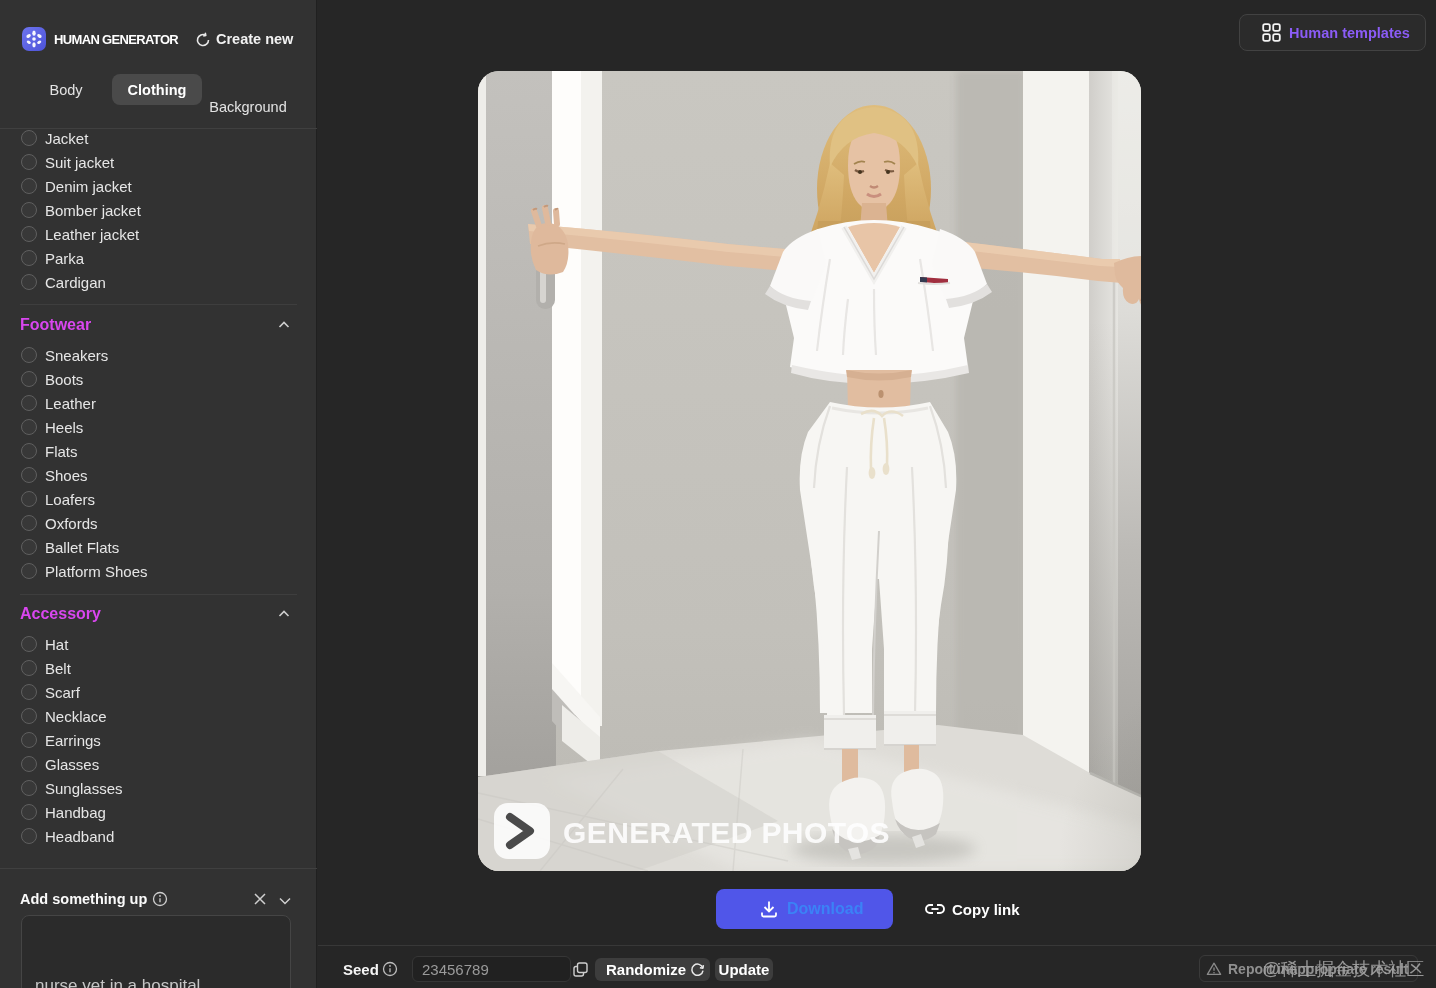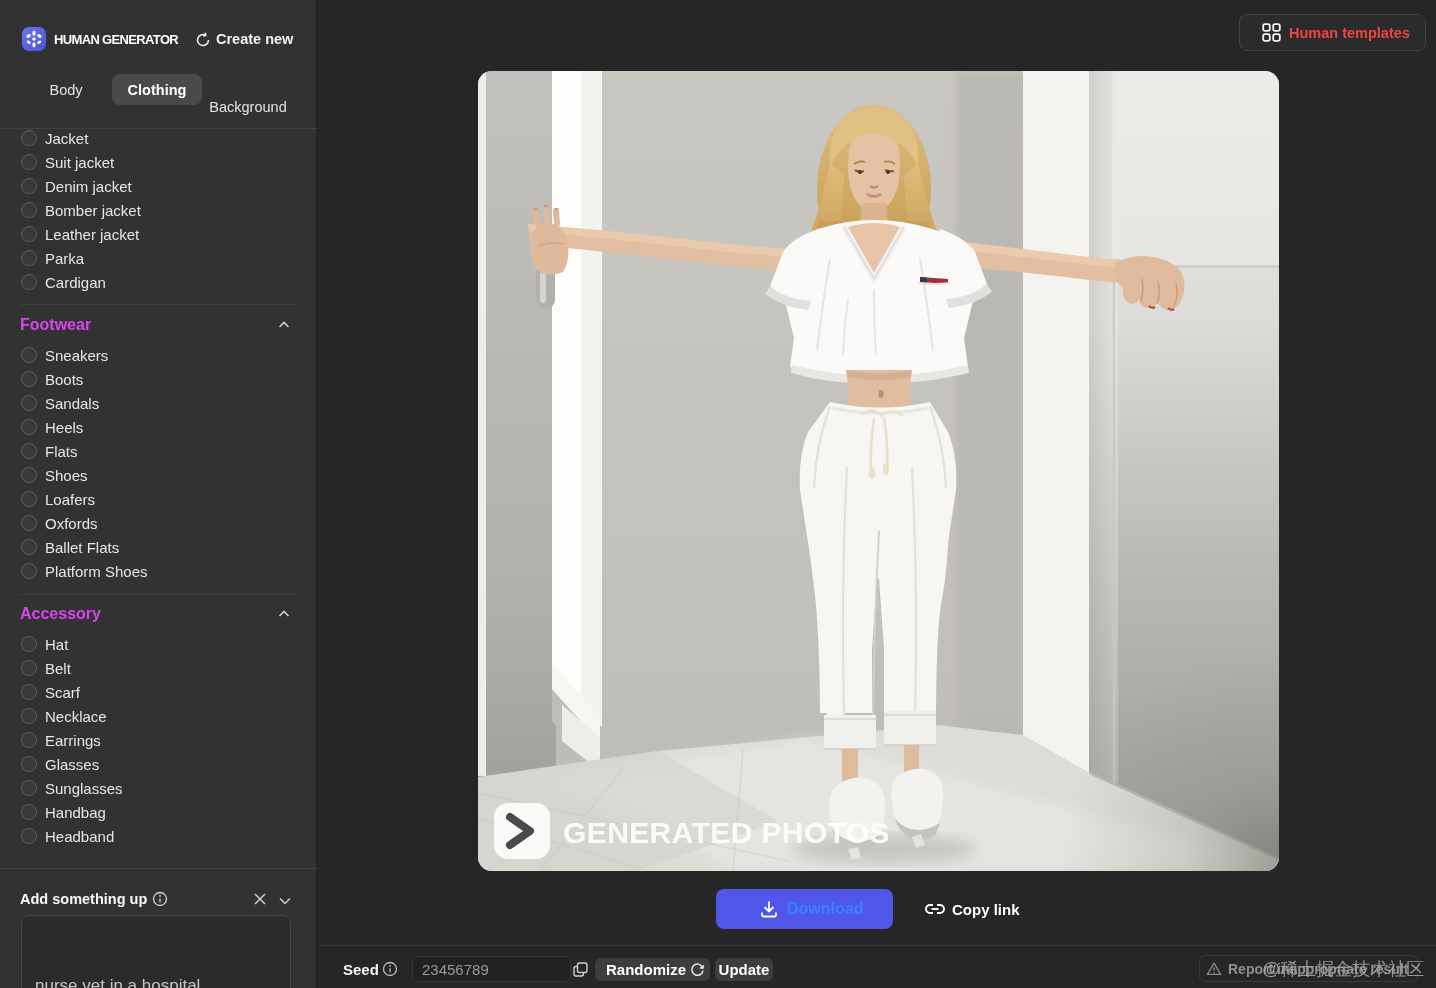--- a/index.html
+++ b/index.html
@@ -67,21 +67,21 @@
   <div class="divider" style="top:304px"></div>
   <div class="sec-title" style="top:325px">Footwear</div>
   <svg class="chev" style="top:319px" viewBox="0 0 12 12" fill="none" stroke="#cfcfcf" stroke-width="1.6">
         <path d="M1.5 8 L6 3.5 L10.5 8"></path>
       </svg>
   <div class="radio" style="top:355px"></div>
       <div class="row-text" style="top:355px">Sneakers</div>
   <div class="radio" style="top:379px"></div>
       <div class="row-text" style="top:379px">Boots</div>
   <div class="radio" style="top:403px"></div>
-      <div class="row-text" style="top:403px">Sandals</div>
+      <div class="row-text" style="top:403px">Leather</div>
   <div class="radio" style="top:427px"></div>
       <div class="row-text" style="top:427px">Heels</div>
   <div class="radio" style="top:451px"></div>
       <div class="row-text" style="top:451px">Flats</div>
   <div class="radio" style="top:475px"></div>
       <div class="row-text" style="top:475px">Shoes</div>
   <div class="radio" style="top:499px"></div>
       <div class="row-text" style="top:499px">Loafers</div>
   <div class="radio" style="top:523px"></div>
       <div class="row-text" style="top:523px">Oxfords</div>
@@ -135,23 +135,23 @@
 
 <div class="abs" style="left:1239px;top:14px;width:187px;height:37px;background:#2b2b2b;
    border:1px solid #424242;border-radius:8px;"></div>
 <svg class="abs" style="left:1262px;top:23px" width="19" height="19" viewBox="0 0 19 19" fill="none" stroke="#f2f2f2" stroke-width="1.8">
   <rect x="1.2" y="1.2" width="6.6" height="6.6" rx="1.8"></rect>
   <rect x="11.2" y="1.2" width="6.6" height="6.6" rx="1.8"></rect>
   <rect x="1.2" y="11.2" width="6.6" height="6.6" rx="1.8"></rect>
   <rect x="11.2" y="11.2" width="6.6" height="6.6" rx="1.8"></rect>
 </svg>
 <div class="abs" style="left:1289px;top:33px;transform:translateY(-50%);font-size:14.5px;
-   font-weight:600;color:#ef4444;">Human templates</div>
-
-<div class="abs" style="left:478px;top:71px;width:801px;height:800px;border-radius:14px;overflow:hidden;">
+   font-weight:600;color:#8b5cf6;">Human templates</div>
+
+<div class="abs" style="left:478px;top:71px;width:663px;height:800px;border-radius:21px;overflow:hidden;">
 <svg width="801" height="800" viewBox="0 0 801 800">
   <defs>
     <linearGradient id="lwall" x1="0" y1="0" x2="0" y2="1">
       <stop offset="0" stop-color="#c3c1bd"></stop>
           <stop offset="0.72" stop-color="#b2b0ac"></stop>
       <stop offset="1" stop-color="#a2a09c"></stop>
     </linearGradient>
     <linearGradient id="bwall" x1="0" y1="0" x2="0" y2="1">
       <stop offset="0" stop-color="#c9c7c1"></stop>
           <stop offset="0.7" stop-color="#c2c0ba"></stop>

